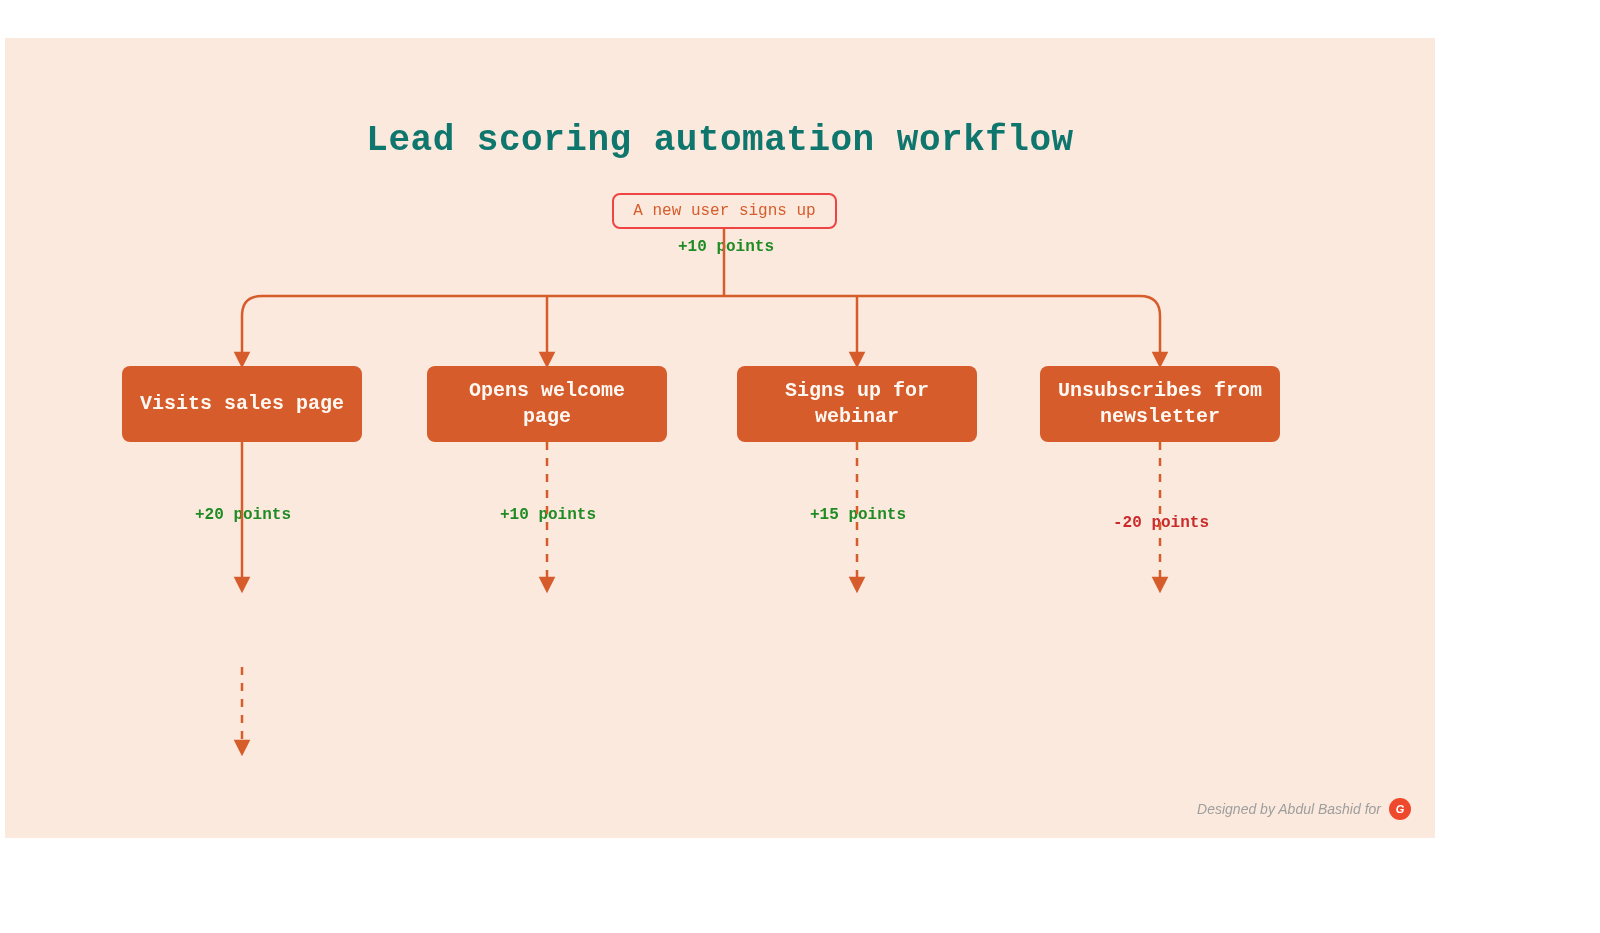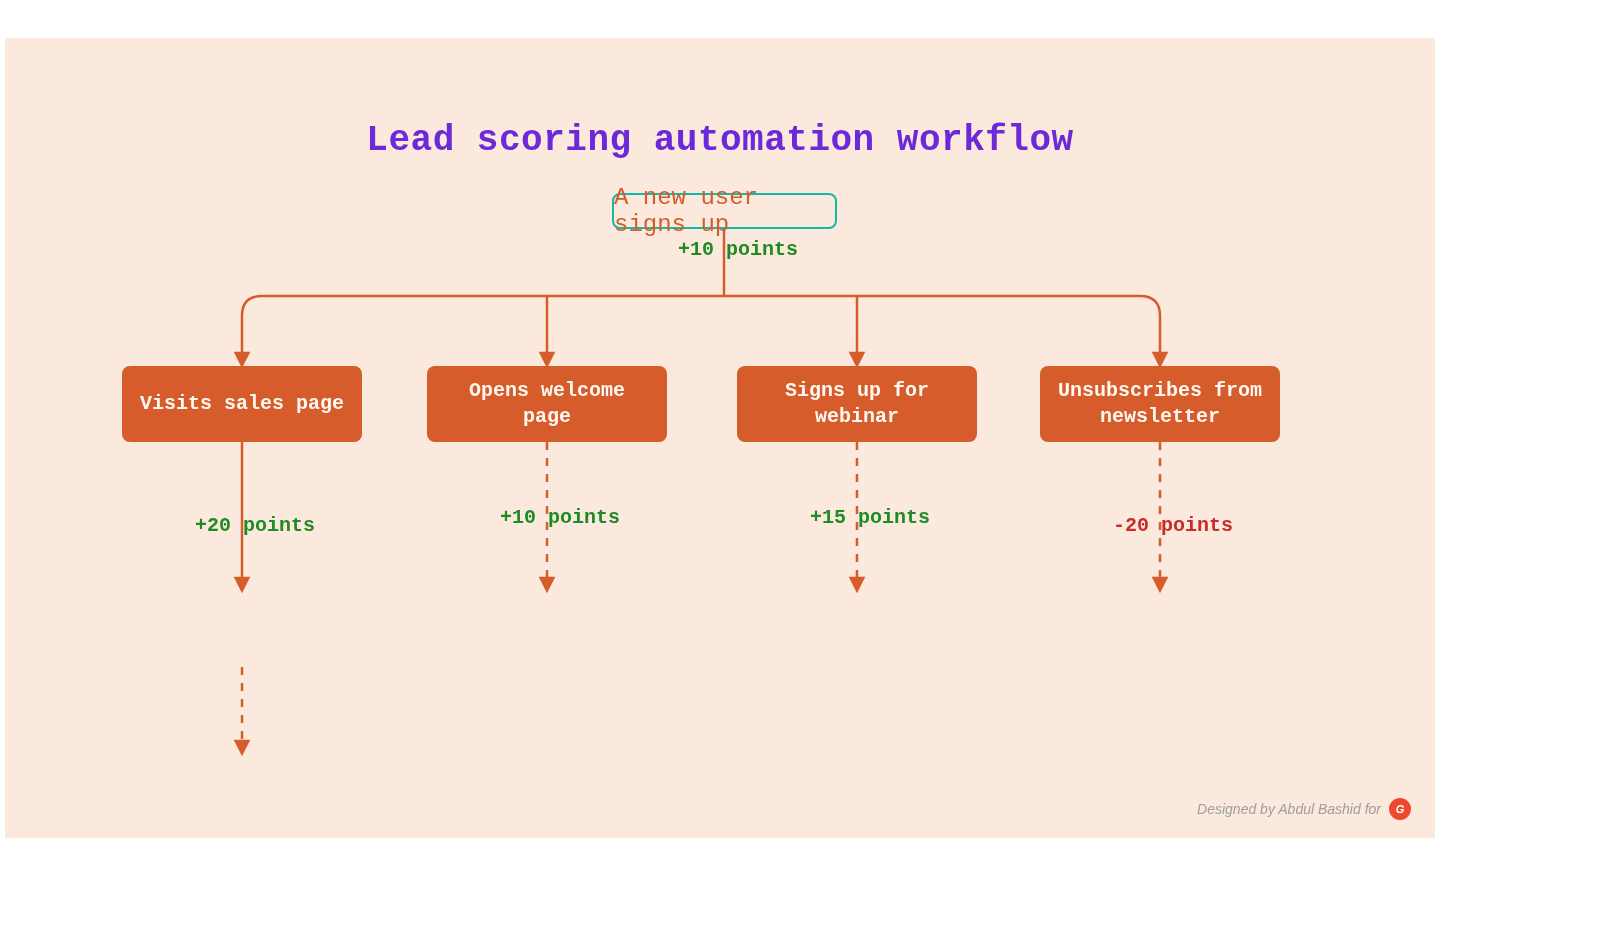--- a/index.html
+++ b/index.html
@@ -10,50 +10,50 @@
     width: 1430px; height: 800px;
     background: #FBE9DD;
   }
   .title {
     position: absolute;
     left: 0; width: 1430px;
     top: 82px;
     text-align: center;
     font-size: 36px;
     font-weight: bold;
-    color: #6d28d9;
+    color: #0f766e;
     letter-spacing: 0.5px;
   }
   .start-node {
     position: absolute;
-    border: 2px solid #14b8a6;
+    border: 2px solid #ef4444;
     border-radius: 8px;
     background: #FBE9DD;
     color: #D65C2B;
-    font-size: 24px;
+    font-size: 16px;
     display: flex; align-items: center; justify-content: center;
     font-family: "Courier New", Courier, monospace;
   }
   .action-node {
     position: absolute;
     background: #D65C2B;
     border-radius: 8px;
     color: #FFF8F2;
     font-weight: bold;
     font-size: 20px;
     display: flex; align-items: center; justify-content: center;
     text-align: center;
     padding: 0 14px;
     line-height: 1.3;
     font-family: "Courier New", Courier, monospace;
   }
   .pts {
     position: absolute;
     font-weight: bold;
-    font-size: 20px;
+    font-size: 16px;
     font-family: "Courier New", Courier, monospace;
   }
   .pts.positive { color: #1F8B24; }
   .pts.negative { color: #C92A2A; }
   .credit {
     position: absolute;
     right: 24px; bottom: 18px;
     font-family: Arial, Helvetica, sans-serif;
     font-size: 14px;
     color: #9E9E9E;
@@ -86,21 +86,21 @@
   <div class="action-node" style="left:422px; top:328px; width:240px; height:76px;">
     <span>Opens welcome page</span>
   </div>
   <div class="action-node" style="left:1035px; top:328px; width:240px; height:76px;">
     <span>Unsubscribes from newsletter</span>
   </div>
   <div class="action-node" style="left:732px; top:328px; width:240px; height:76px;">
     <span>Signs up for webinar</span>
   </div>
 
-  <div class="pts positive" style="left:190px; top:468px;margin-top:8px;">+20 points</div>
+  <div class="pts positive" style="left:190px; top:468px;">+20 points</div>
   <div class="pts positive" style="left:495px; top:468px;">+10 points</div>
   <div class="pts positive" style="left:805px; top:468px;">+15 points</div>
   <div class="pts negative" style="left:1108px; top:468px;margin-top:8px;">-20 points</div>
 
 
   <svg class="connectors" viewBox="0 0 1430 800">
     <defs>
       <marker id="arrow" viewBox="0 0 12 12" refX="6" refY="6" markerWidth="8" markerHeight="8" orient="auto-start-reverse">
         <path d="M1 1 L11 6 L1 11 Z" fill="#D65C2B"></path>
       </marker>

